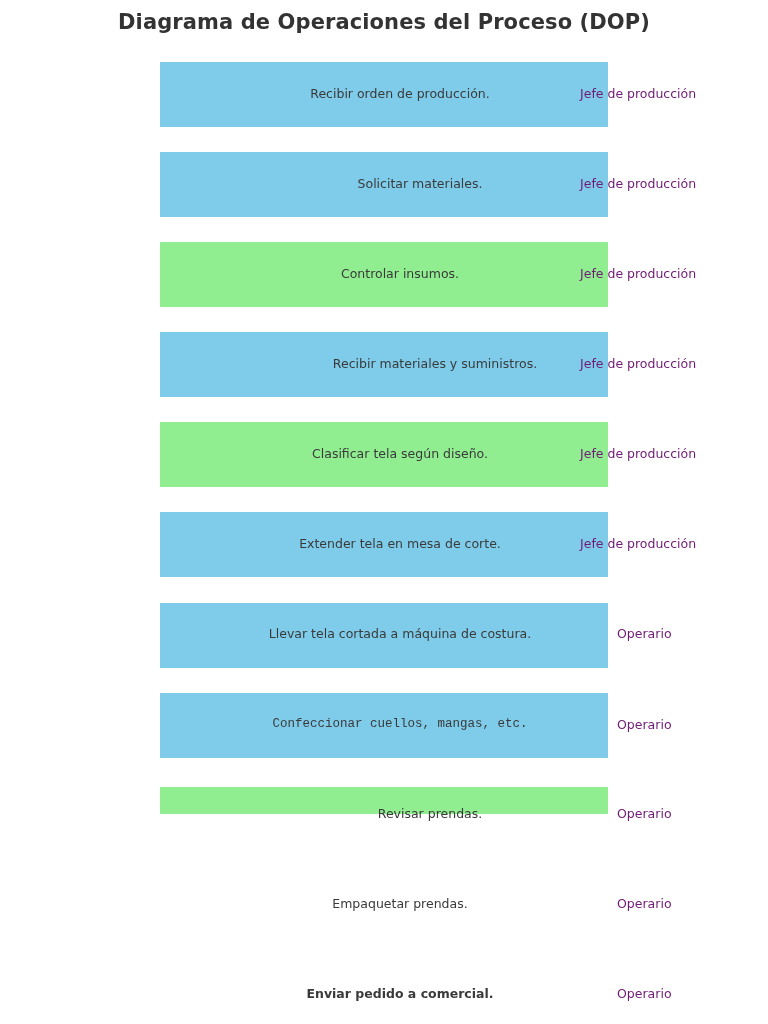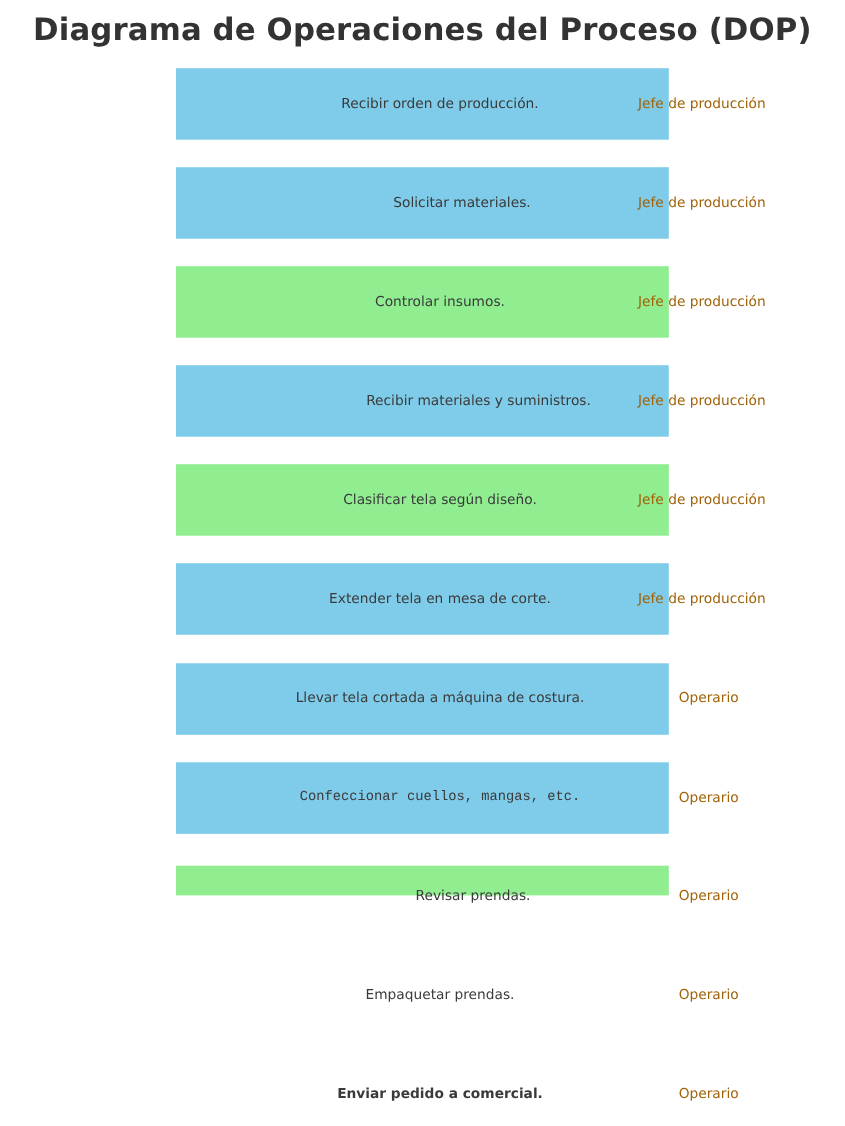--- a/index.html
+++ b/index.html
@@ -20,21 +20,21 @@
     height: 1024px;
     background: #ffffff;
   }
 
   #chart-title {
     position: absolute;
     left: 0;
     top: 10px;
     width: 768px;
     text-align: center;
-    font-size: 28px;
+    font-size: 21px;
     font-weight: bold;
     color: #333333;
     letter-spacing: 0.1px;
     white-space: nowrap;
   }
 
   .dop-bar {
     position: absolute;
     left: 160px;
     border: 0;
@@ -47,21 +47,21 @@
     text-align: center;
     font-size: 12.5px;
     color: #3a3a3a;
     white-space: nowrap;
     pointer-events: none;
   }
 
   .dop-resp-label {
     position: absolute;
     font-size: 12.5px;
-    color: #a16207;
+    color: #701a75;
     white-space: nowrap;
   }
 </style>
 </head>
 <body>
 
 <div id="chart-canvas">
 
   <div id="chart-title">Diagrama de Operaciones del Proceso (DOP)</div>
 

